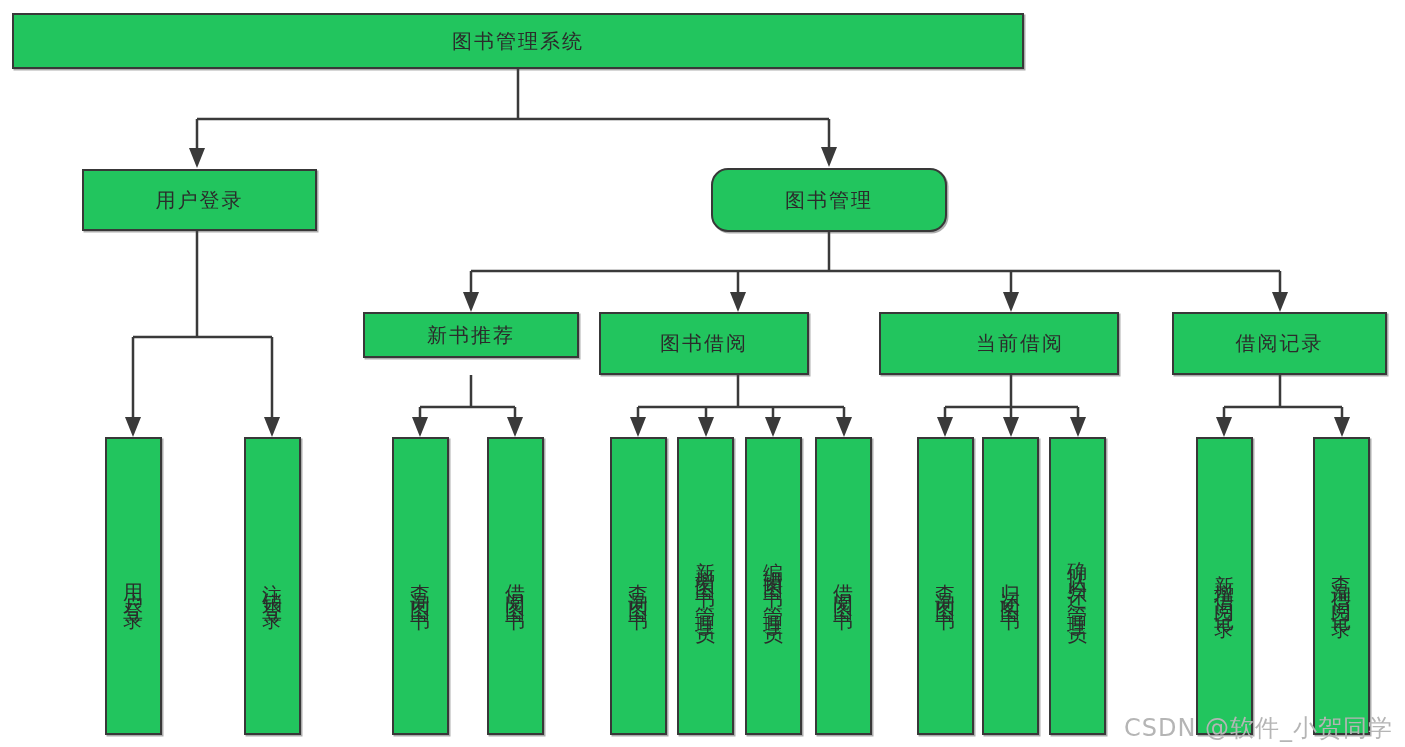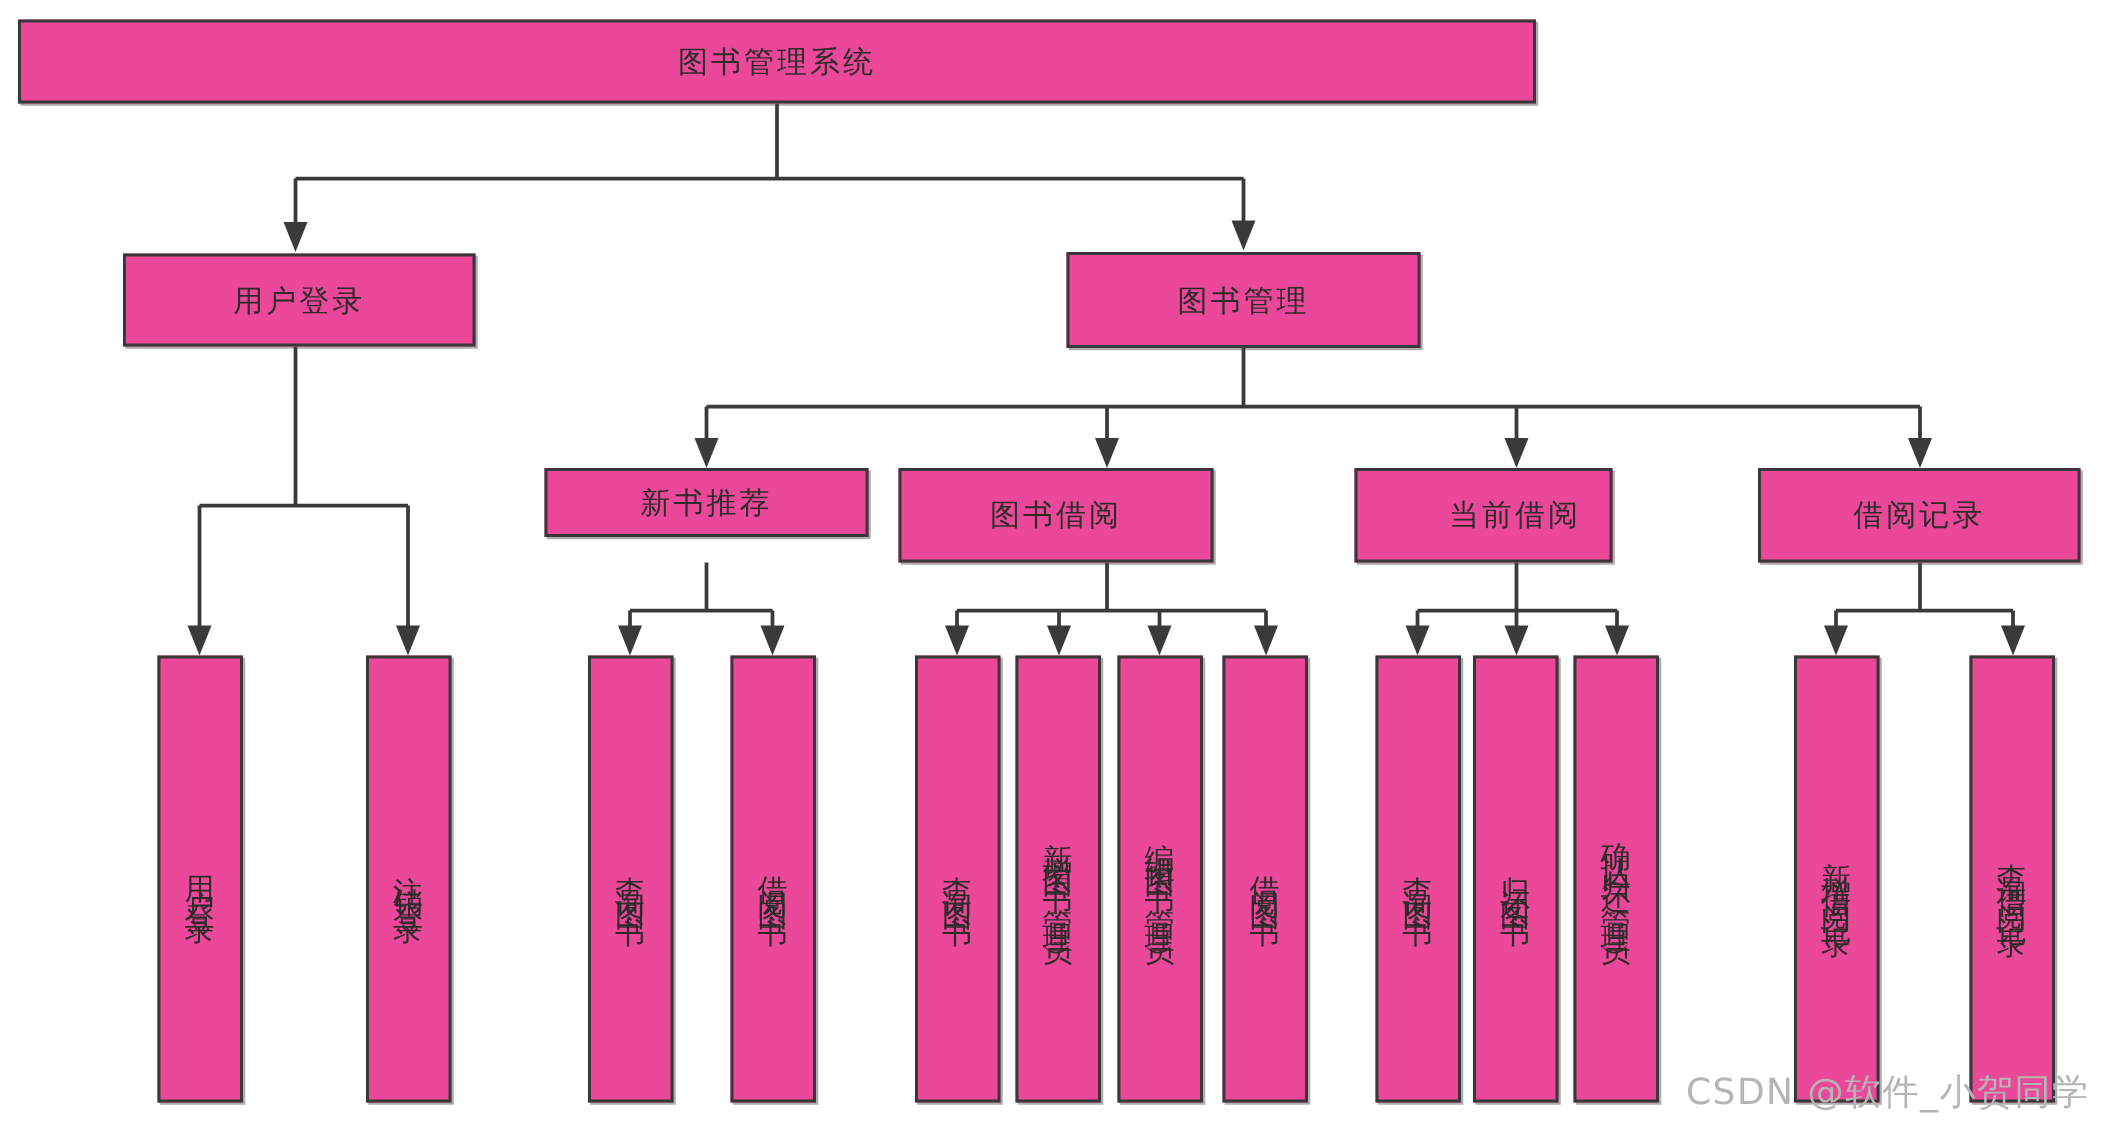--- a/index.html
+++ b/index.html
@@ -13,21 +13,21 @@
   }
   svg.connectors {
     position: absolute;
     left: 0; top: 0;
     width: 1405px; height: 747px;
     z-index: 1;
   }
   .node {
     position: absolute;
     box-sizing: border-box;
-    background: #ec4899;
+    background: #22c55e;
     border: 2px solid #383838;
     box-shadow: 1.5px 1.5px 0 rgba(70,70,70,0.45);
     display: flex;
     align-items: center;
     justify-content: center;
     color: #2b2b2b;
     font-size: 20px;
     letter-spacing: 2px;
     z-index: 2;
   }
@@ -86,31 +86,31 @@
       </g>
   </svg>
 
   <div class="node" style="left:12px; top:13px; width:1012px; height:56px;">
     <span>图书管理系统</span>
   </div>
 
   <div class="node" style="left:82px; top:169px; width:235px; height:62px;">
     <span>用户登录</span>
   </div>
-  <div class="node" style="left:711px; top:168px; width:236px; height:64px;">
+  <div class="node" style="left:711px; top:168px; width:236px; height:64px;border-radius:17px;">
     <span>图书管理</span>
   </div>
 
   <div class="node" style="left:363px; top:312px; width:216px; height:46px;">
     <span>新书推荐</span>
   </div>
   <div class="node" style="left:599px; top:312px; width:210px; height:63px;">
     <span>图书借阅</span>
   </div>
-  <div class="node" style="left:903px; top:312px; width:172px; height:63px;padding-left:42px;">
+  <div class="node" style="left:879px; top:312px; width:240px; height:63px;padding-left:42px;">
     <span>当前借阅</span>
   </div>
   <div class="node" style="left:1172px; top:312px; width:215px; height:63px;">
     <span>借阅记录</span>
   </div>
 
   <div class="node leaf" style="left:105px; top:437px; width:57px; height:298px;">
     <span class="vtext">用户登录</span>
   </div>
   <div class="node leaf" style="left:244px; top:437px; width:57px; height:298px;">

